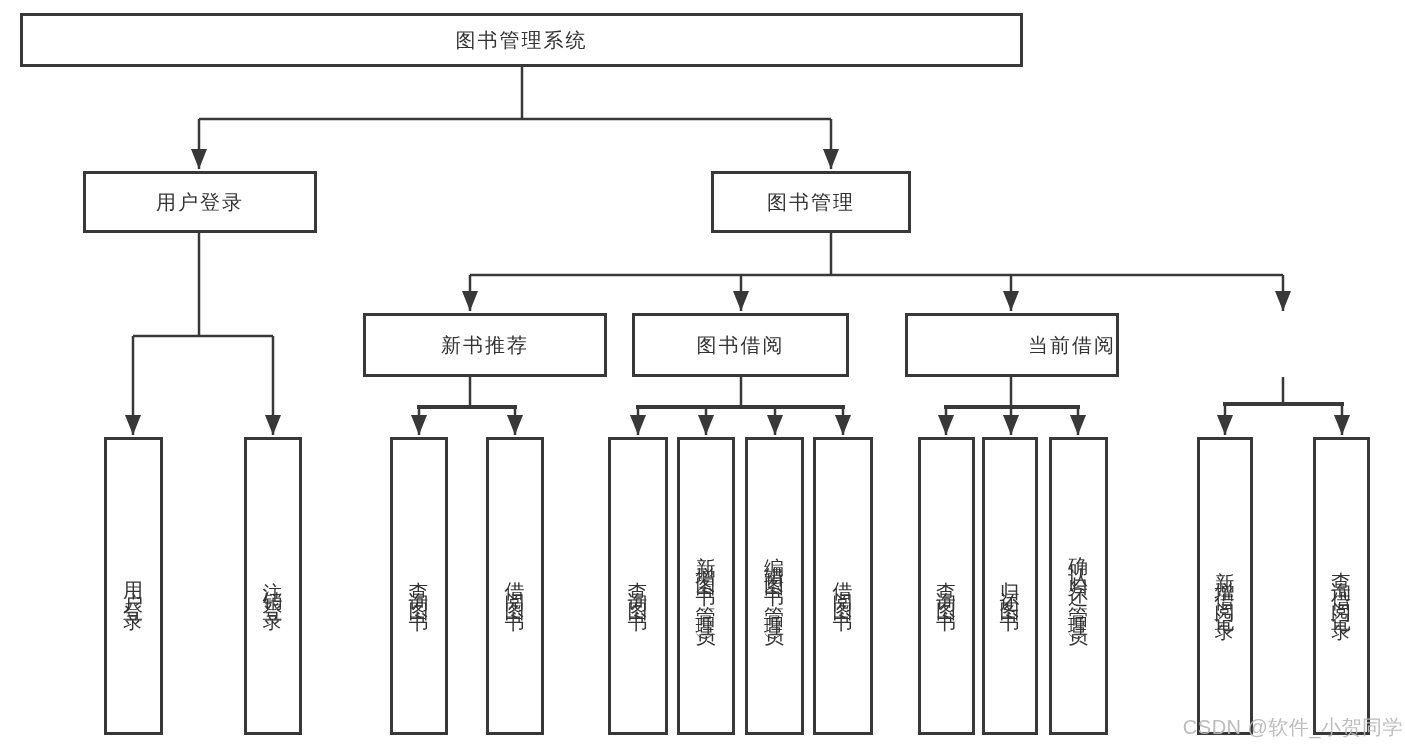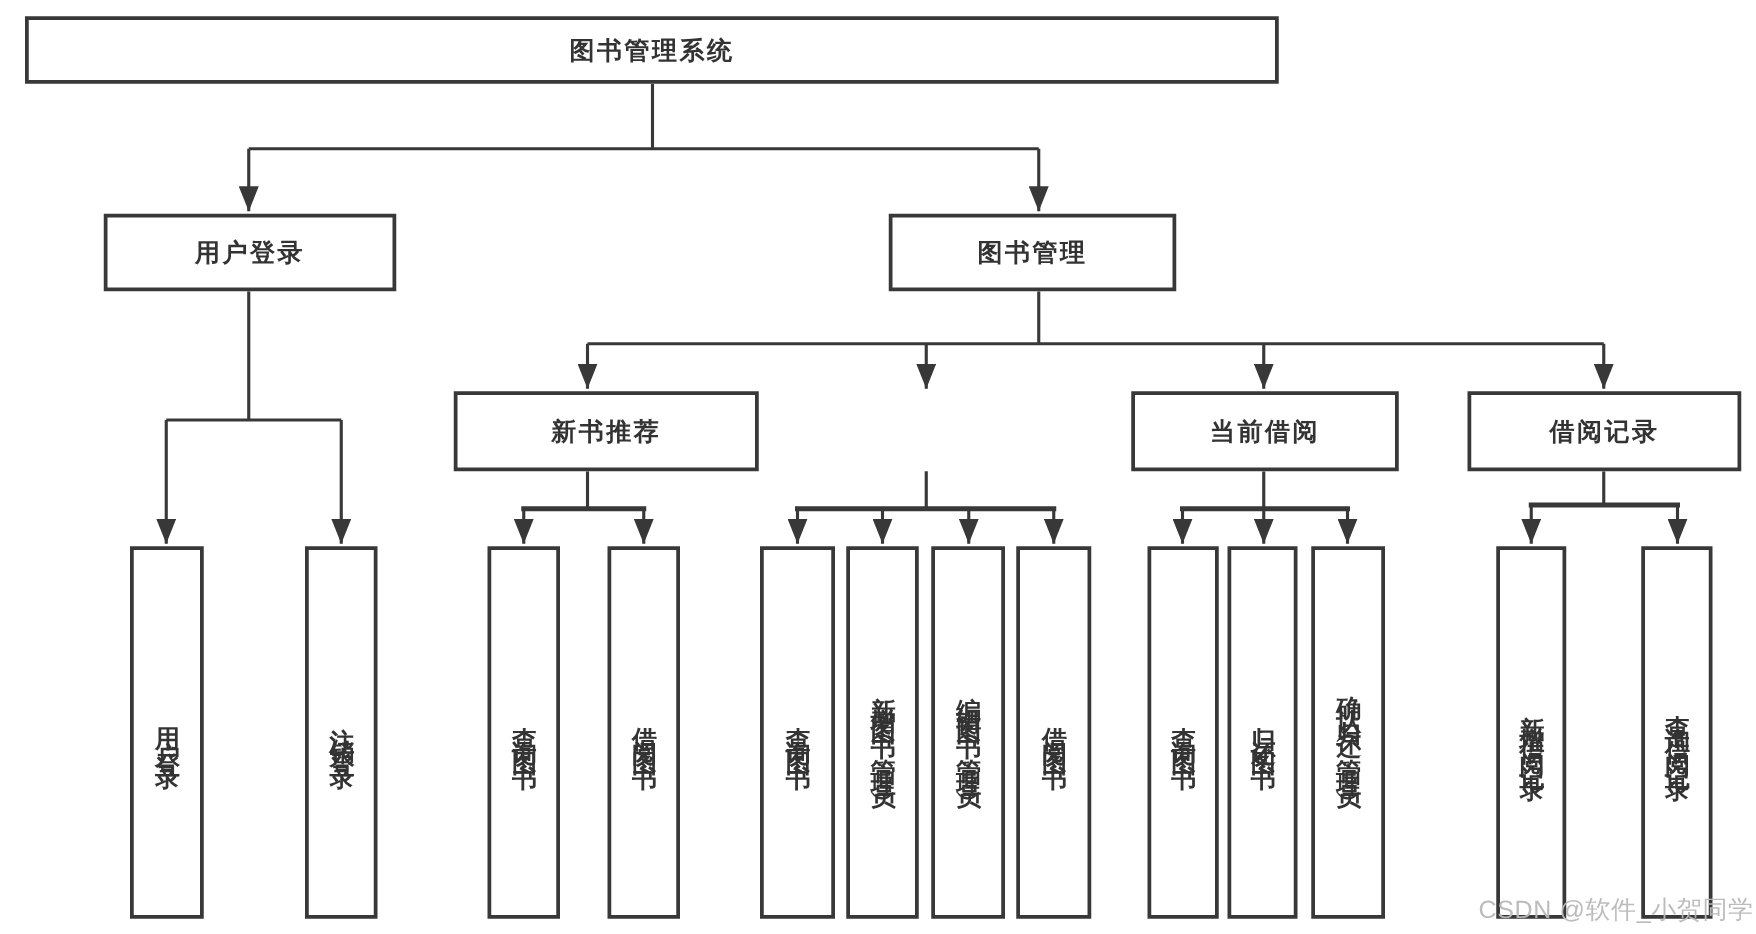--- a/index.html
+++ b/index.html
@@ -24,21 +24,21 @@
   .node {
     position: absolute;
     box-sizing: border-box;
     background: var(--background);
     border: 3px solid var(--line);
     display: flex;
     align-items: center;
     justify-content: center;
     color: var(--text);
     font-size: 20px;
-    font-weight: 700;
+    font-weight: 400;
     letter-spacing: 2px;
     white-space: nowrap;
   }
   .node.v span {
     writing-mode: vertical-rl;
     text-orientation: mixed;
     letter-spacing: 10px;
     line-height: 1;
     font-size: 20px;
   }
@@ -99,32 +99,32 @@
     <path class="ln" marker-end="url(#arw)" d="M1342 404 V435"></path>
   </svg>
 
   <div class="node" style="left:20px; top:13px; width:1003px; height:54px;">
     <span>图书管理系统</span>
   </div>
 
   <div class="node" style="left:83px; top:171px; width:234px; height:62px;">
     <span>用户登录</span>
   </div>
-  <div class="node" style="left:711px; top:171px; width:230px; height:62px;">
+  <div class="node" style="left:711px; top:171px; width:200px; height:62px;">
     <span>图书管理</span>
   </div>
 
   <div class="node" style="left:363px; top:313px; width:244px; height:64px;">
     <span>新书推荐</span>
   </div>
-  <div class="node" style="left:905px; top:313px; width:214px; height:64px;">
+  <div class="node" style="left:632px; top:313px; width:217px; height:64px;">
+    <span>图书借阅</span>
+  </div>
+  <div class="node" style="left:905px; top:313px; width:214px; height:64px;justify-content:flex-end;">
     <span>当前借阅</span>
-  </div>
-  <div class="node" style="left:1174px; top:313px; width:219px; height:64px;">
-    <span>借阅记录</span>
   </div>
 
   <div class="node v" style="left:104px; top:437px; width:59px; height:298px;">
     <span>用户登录</span>
   </div>
   <div class="node v" style="left:244px; top:437px; width:58px; height:298px;">
     <span>注销登录</span>
   </div>
 
   <div class="node v" style="left:390px; top:437px; width:58px; height:298px;">

